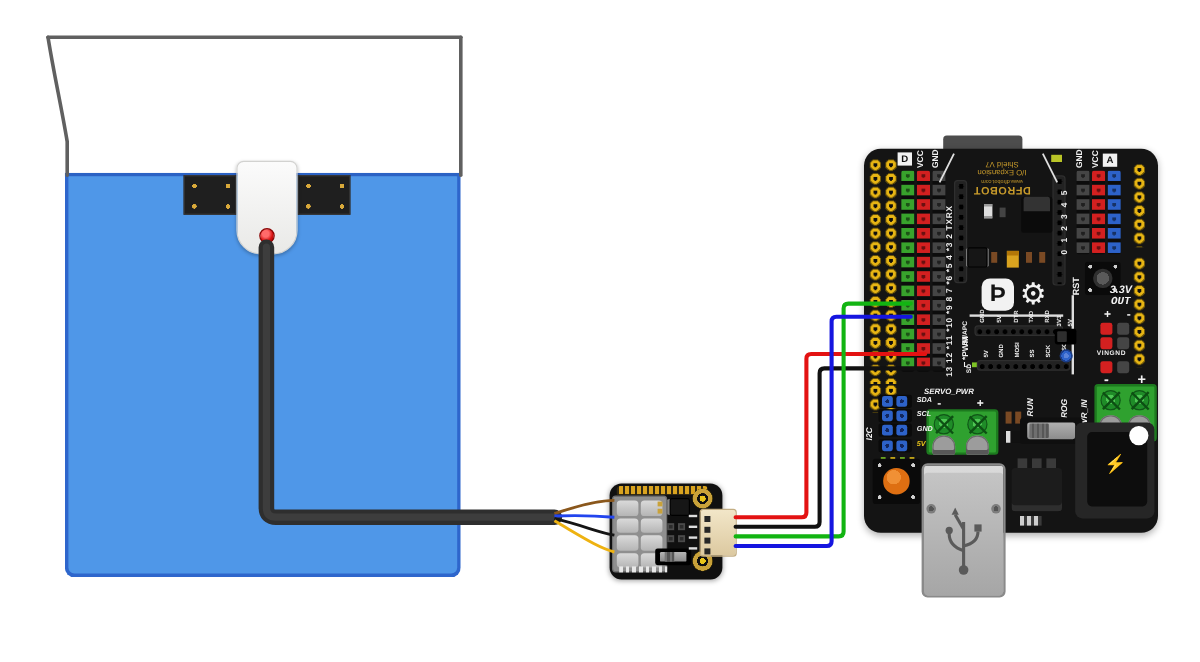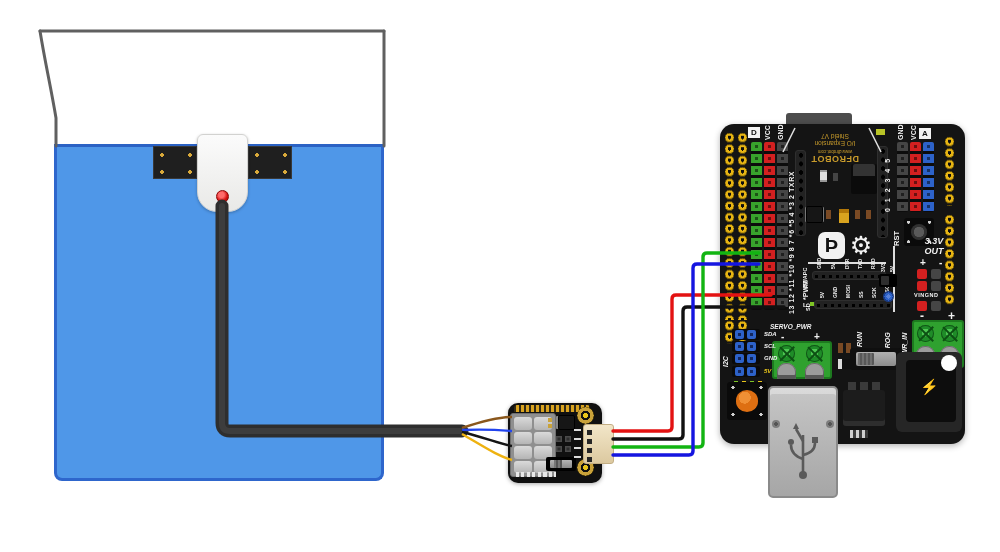--- a/index.html
+++ b/index.html
@@ -158,21 +158,21 @@
     <div class="vlab" style="left:126px;top:174px;font-size:5px;">MOSI</div>
     <div class="vlab" style="left:139px;top:174px;font-size:5px;">SS</div>
     <div class="vlab" style="left:152px;top:174px;font-size:5px;">SCK</div>
     <div class="vlab" style="left:165px;top:174px;font-size:5px;">MISO</div>
     <div class="sockh" style="left:94px;top:176px;width:78px;height:9px;"></div>
 
     <div class="vlab" style="left:173px;top:122px;font-size:7.5px;">RST</div>
     <div class="tact" style="left:184px;top:94px;width:30px;height:28px;"></div>
     <div class="abs" style="left:192px;top:112px;width:44px;text-align:center;color:#f2f2f2;font-weight:bold;font-style:italic;">
       <div style="font-size:9px;">3.3V</div>
-      <div style="font-size:9px;">OUT</div>
+      <div style="font-size:9px;font-family:Liberation Mono, monospace;">OUT</div>
     </div>
     <div class="hlab" style="left:200px;top:134px;font-size:10px;">+</div>
     <div class="hlab" style="left:219px;top:134px;font-size:10px;">-</div>
     <div class="pin" style="left:197px;top:145px;background:#d32020;"></div>
     <div class="pin" style="left:211px;top:145px;background:#454545;"></div>
     <div class="pin" style="left:197px;top:157px;background:#d32020;"></div>
     <div class="pin" style="left:211px;top:157px;background:#454545;"></div>
     <div class="hlab" style="left:194px;top:169px;font-size:5.5px;letter-spacing:.5px;">VINGND</div>
     <div class="pin" style="left:197px;top:177px;background:#d32020;"></div>
     <div class="pin" style="left:211px;top:177px;background:#454545;"></div>

